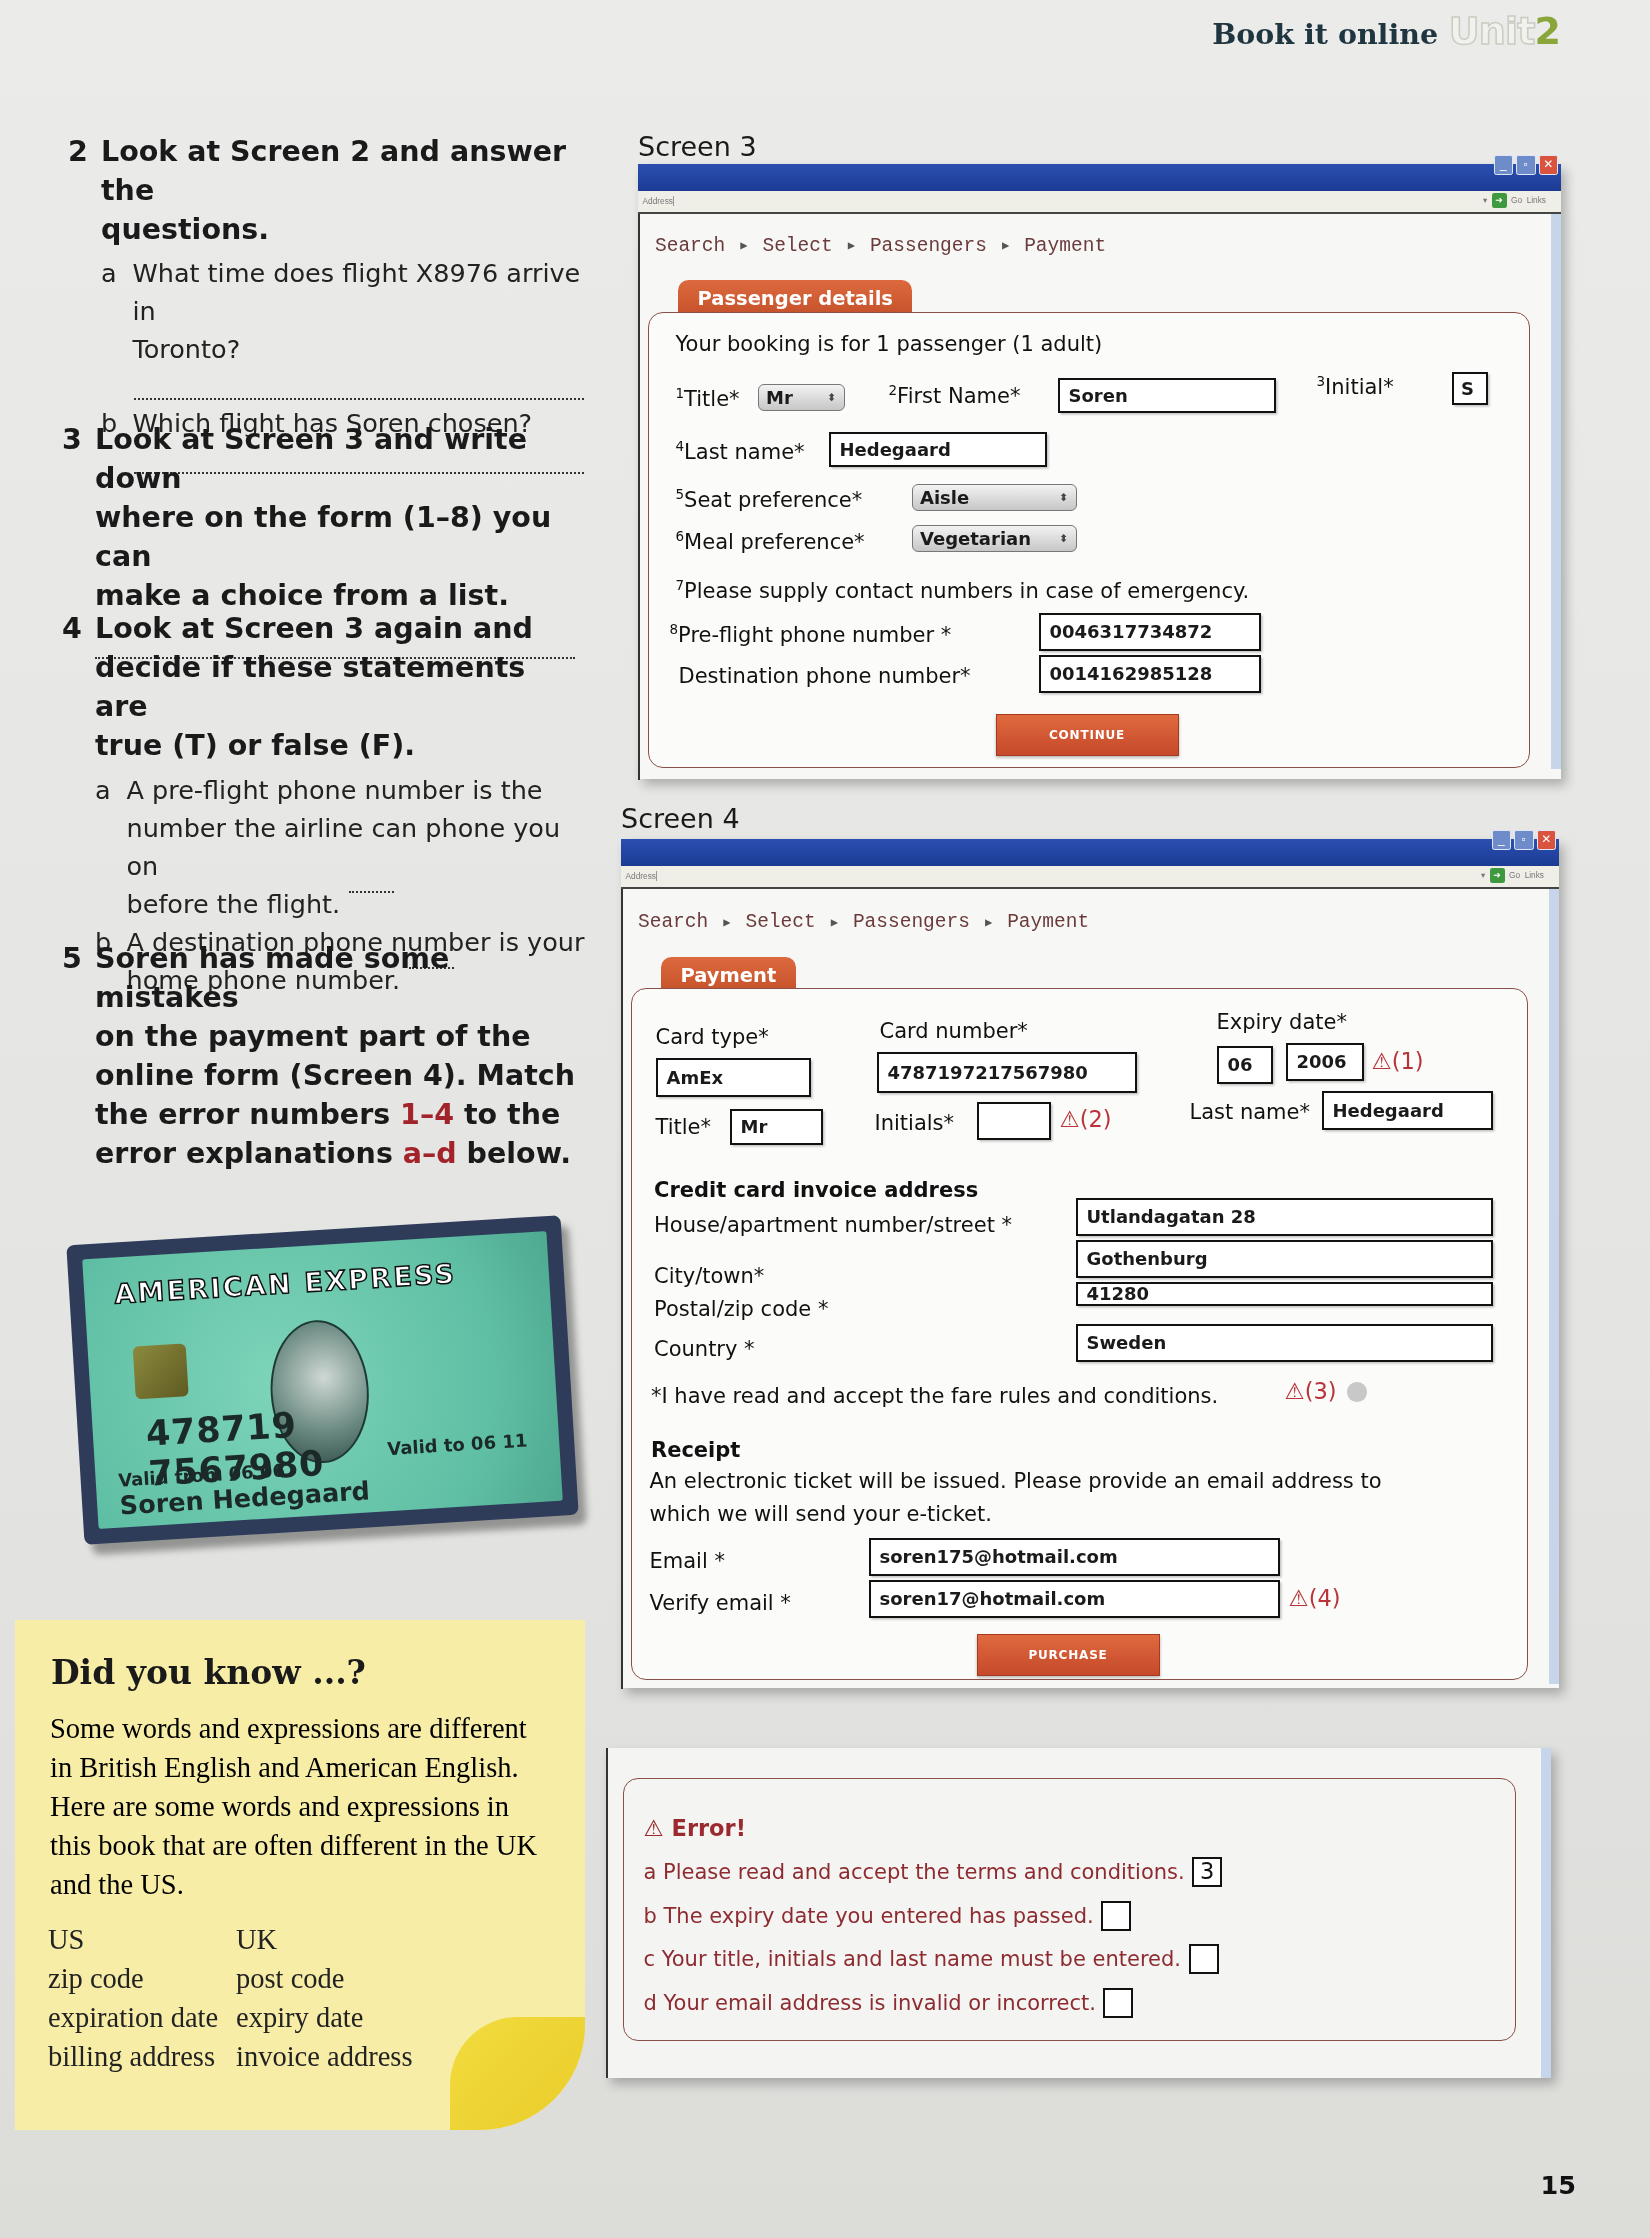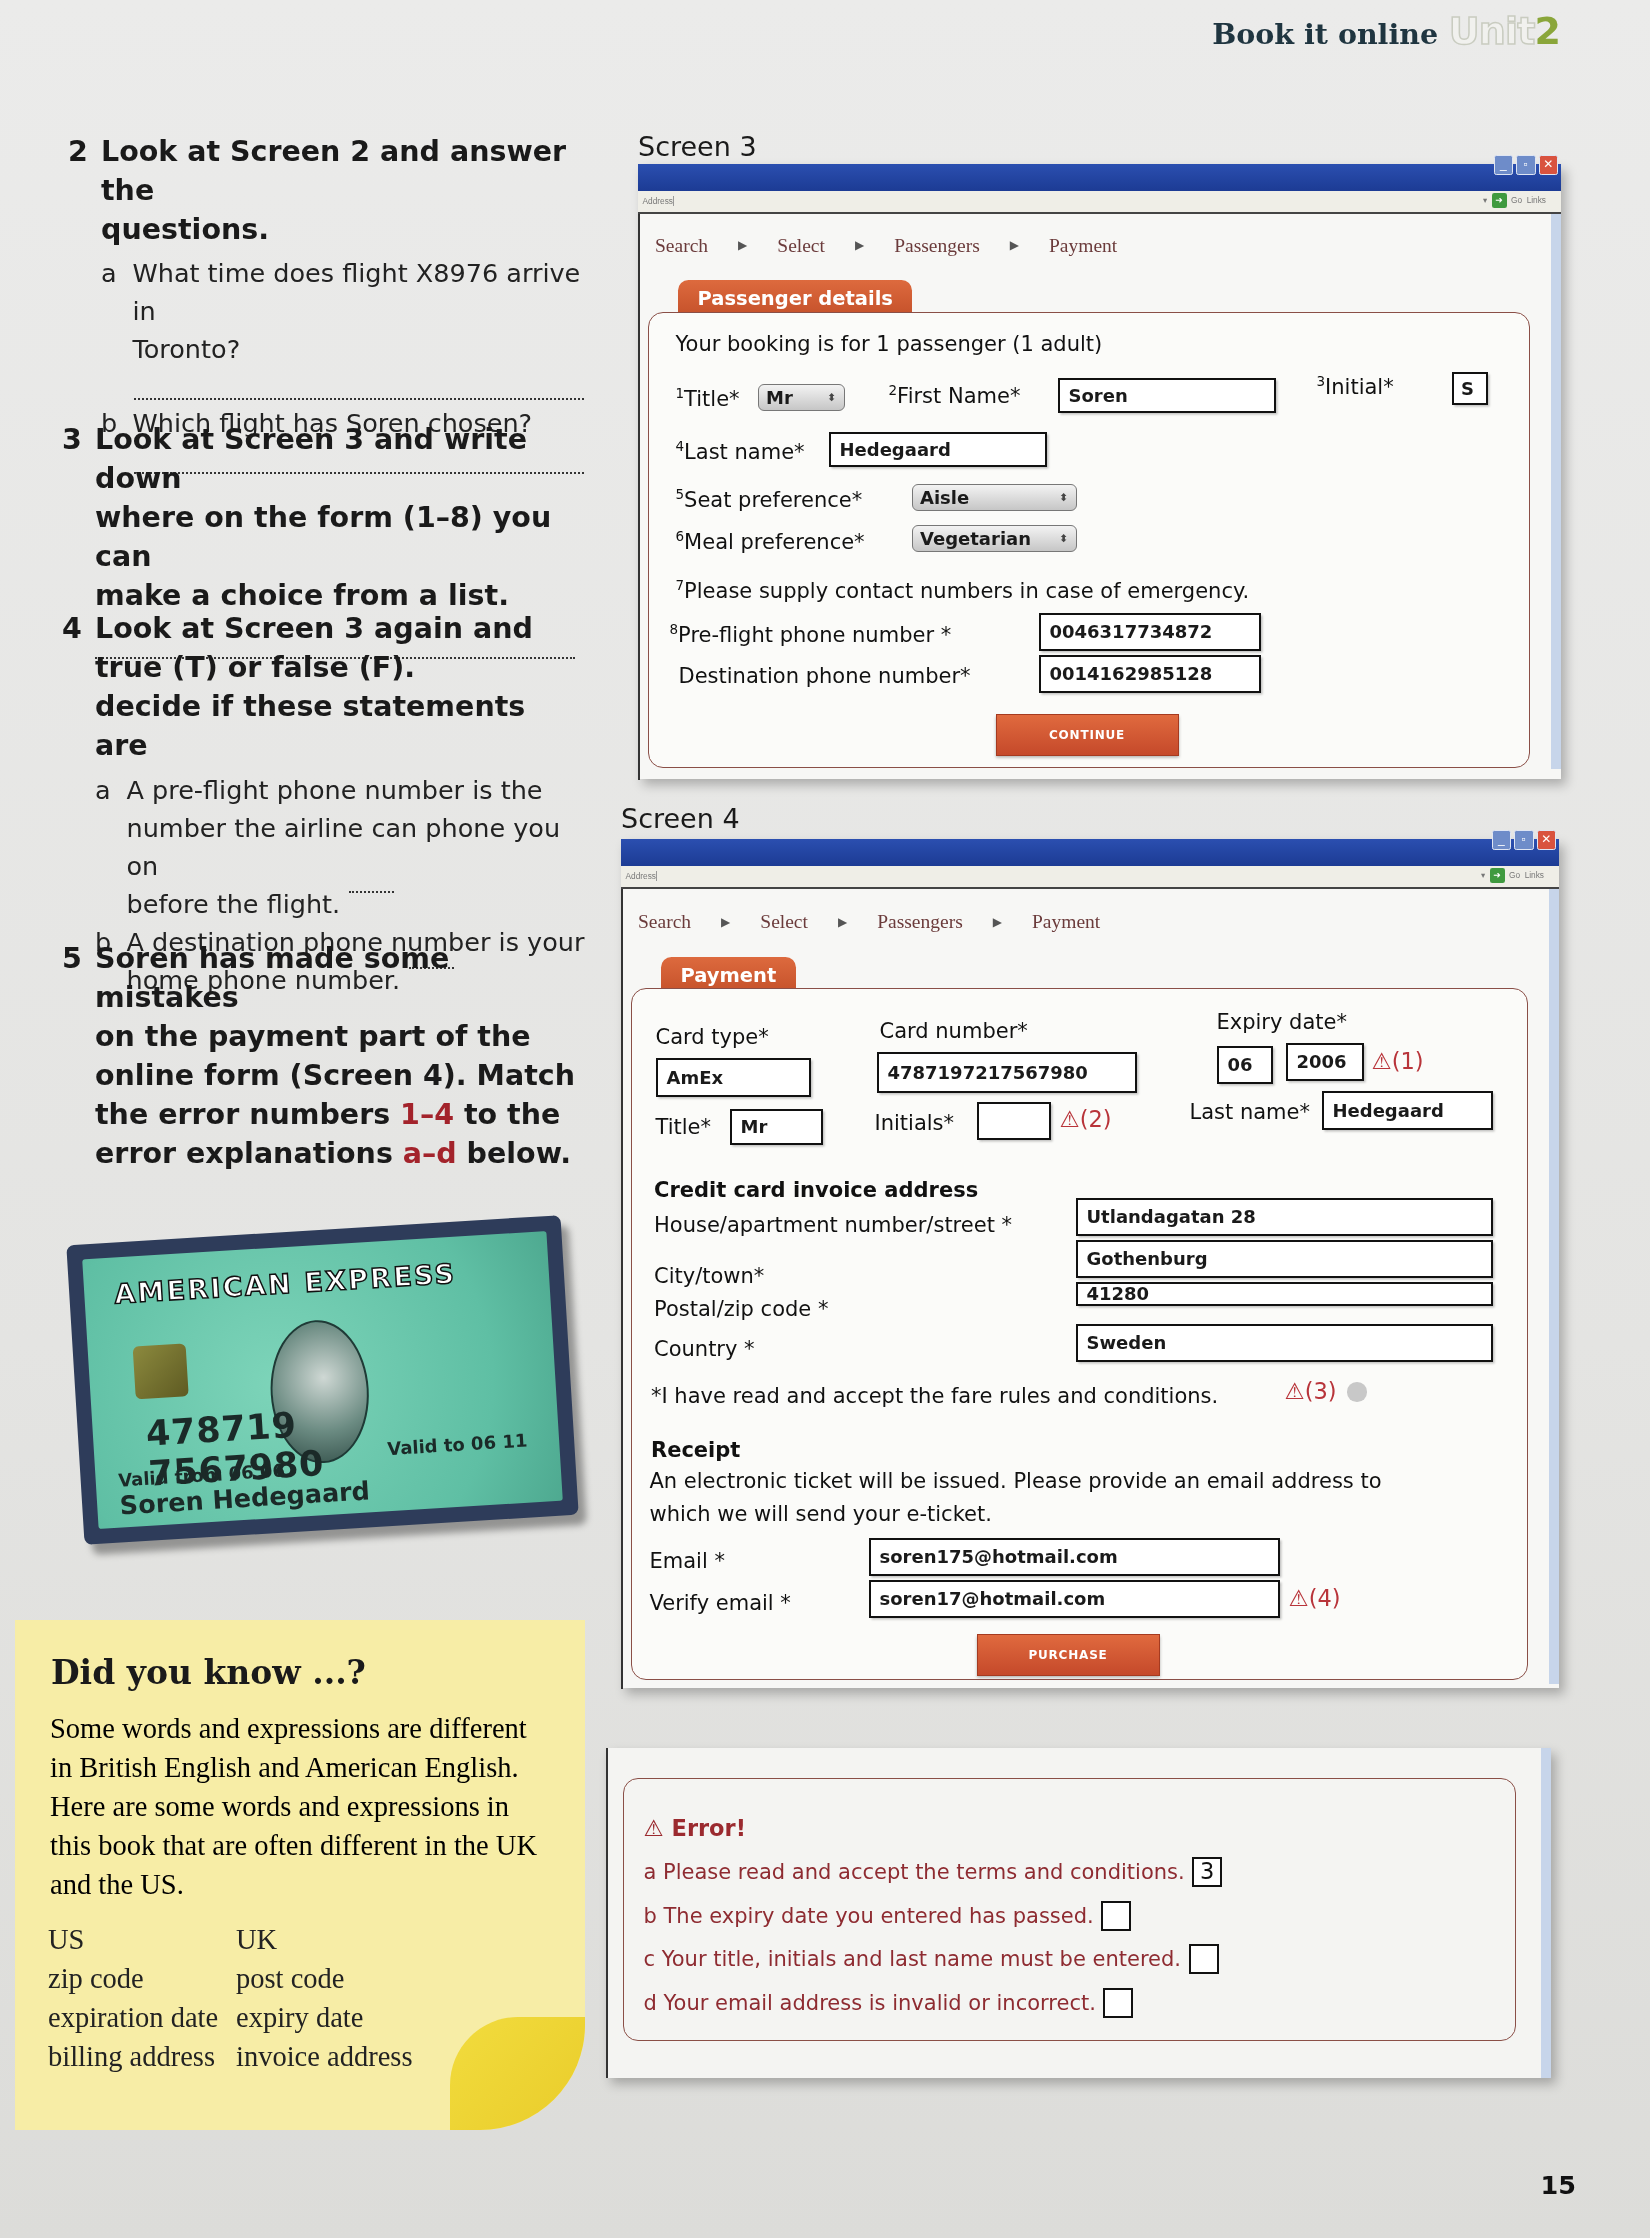--- a/index.html
+++ b/index.html
@@ -37,21 +37,21 @@
   .win-btns { position: absolute; right: 3px; top: -9px; display: flex; gap: 3px; }
   .win-btn { width: 19.5px; height: 19.5px; border-radius: 2.3px; background: #6e8cc9; border: 0.8px solid #e0e6f3; color: #fff; font-size: 12px; text-align: center; line-height: 16.5px; }
   .win-btn.close { background: #d9533f; }
   .addressbar { height: 22.5px; background: #efeee7; border-bottom: 2.3px solid #444; position: relative; }
   .addr-label { position: absolute; left: 4.5px; top: 4.5px; font-size: 8.3px; color: #777; border-right: 0.8px solid #999; padding-right: 0; }
   .go-area { position: absolute; right: 15px; top: 1.5px; display: flex; gap: 4.5px; align-items: center; font-size: 8.3px; color: #777; }
   .go-btn { width: 15px; height: 15px; background: #3f9a3f; border-radius: 2.3px; color: #fff; font-size: 9px; text-align: center; line-height: 15px; }
   .scrollbar { position: absolute; right: 0; width: 10.5px; background: #c7d5ea; }
   .browser-body { position: relative; border-left: 2.3px solid #333; }
 
-  .crumbs { font-family: Liberation Serif, serif; font-size: 19.5px; color: #6b3b3b; display: flex; gap: 30px; align-items: center; position: absolute; }
+  .crumbs { font-family: Liberation Mono, monospace; font-size: 19.5px; color: #6b3b3b; display: flex; gap: 15px; align-items: center; position: absolute; }
   .crumb-sep { font-size: 12px; color: #555; }
 
   .tab-orange { position: absolute; background: linear-gradient(180deg, #dd6a3e, #c5512a); color: #fff; font-family: "DejaVu Sans", sans-serif; font-weight: bold; font-size: 19.5px; border-radius: 10.5px 10.5px 0 0; padding: 7.5px 19.5px 6px; }
   .panel { position: absolute; border: 1.5px solid #8a4f47; border-radius: 15px; background: #fbfbf9; }
 
   .lbl { position: absolute; font-family: "DejaVu Sans", sans-serif; font-size: 21px; color: #111; white-space: nowrap; }
   .lbl sup { font-size: 13.5px; }
   .field { position: absolute; border: 2.3px solid #111; background: #fff; font-family: "DejaVu Sans", sans-serif; font-weight: bold; font-size: 18px; padding: 0 9px; display: flex; align-items: center; box-shadow: 1.5px 2.3px 2.3px rgba(0,0,0,0.25); }
   .select { position: absolute; border: 1.5px solid #777; border-radius: 6px; background: linear-gradient(180deg, #f3f3f3, #c6c6c6); font-family: "DejaVu Sans", sans-serif; font-weight: bold; font-size: 18px; padding: 0 7.5px; display: flex; align-items: center; justify-content: space-between; }
   .select .arrows { font-size: 10.5px; color: #444; }
@@ -136,25 +136,25 @@
   <div class="dotline" style="margin-top:42px; margin-left:33px; width:480px;"></div>
 </div>
 
 <div class="ex" style="top:609px; left:62px;">
   <div class="ex-head">
       <span class="ex-num">4</span>
       <span>Look at Screen 3 again and</span>
     </div>
   <div class="ex-head">
       <span class="ex-num"></span>
+      <span>decide if these statements are</span>
+    </div>
+  <div class="ex-head">
+      <span class="ex-num"></span>
       <span>true (T) or false (F).</span>
-    </div>
-  <div class="ex-head">
-      <span class="ex-num"></span>
-      <span>decide if these statements are</span>
     </div>
   <div class="ex-sub" style="margin-top:6px;">
       <span class="letter">a</span>
       <span>A pre-flight phone number is the</span>
     </div>
   <div class="ex-sub">
       <span class="letter"></span>
       <span>number the airline can phone you on</span>
     </div>
   <div class="ex-sub">

